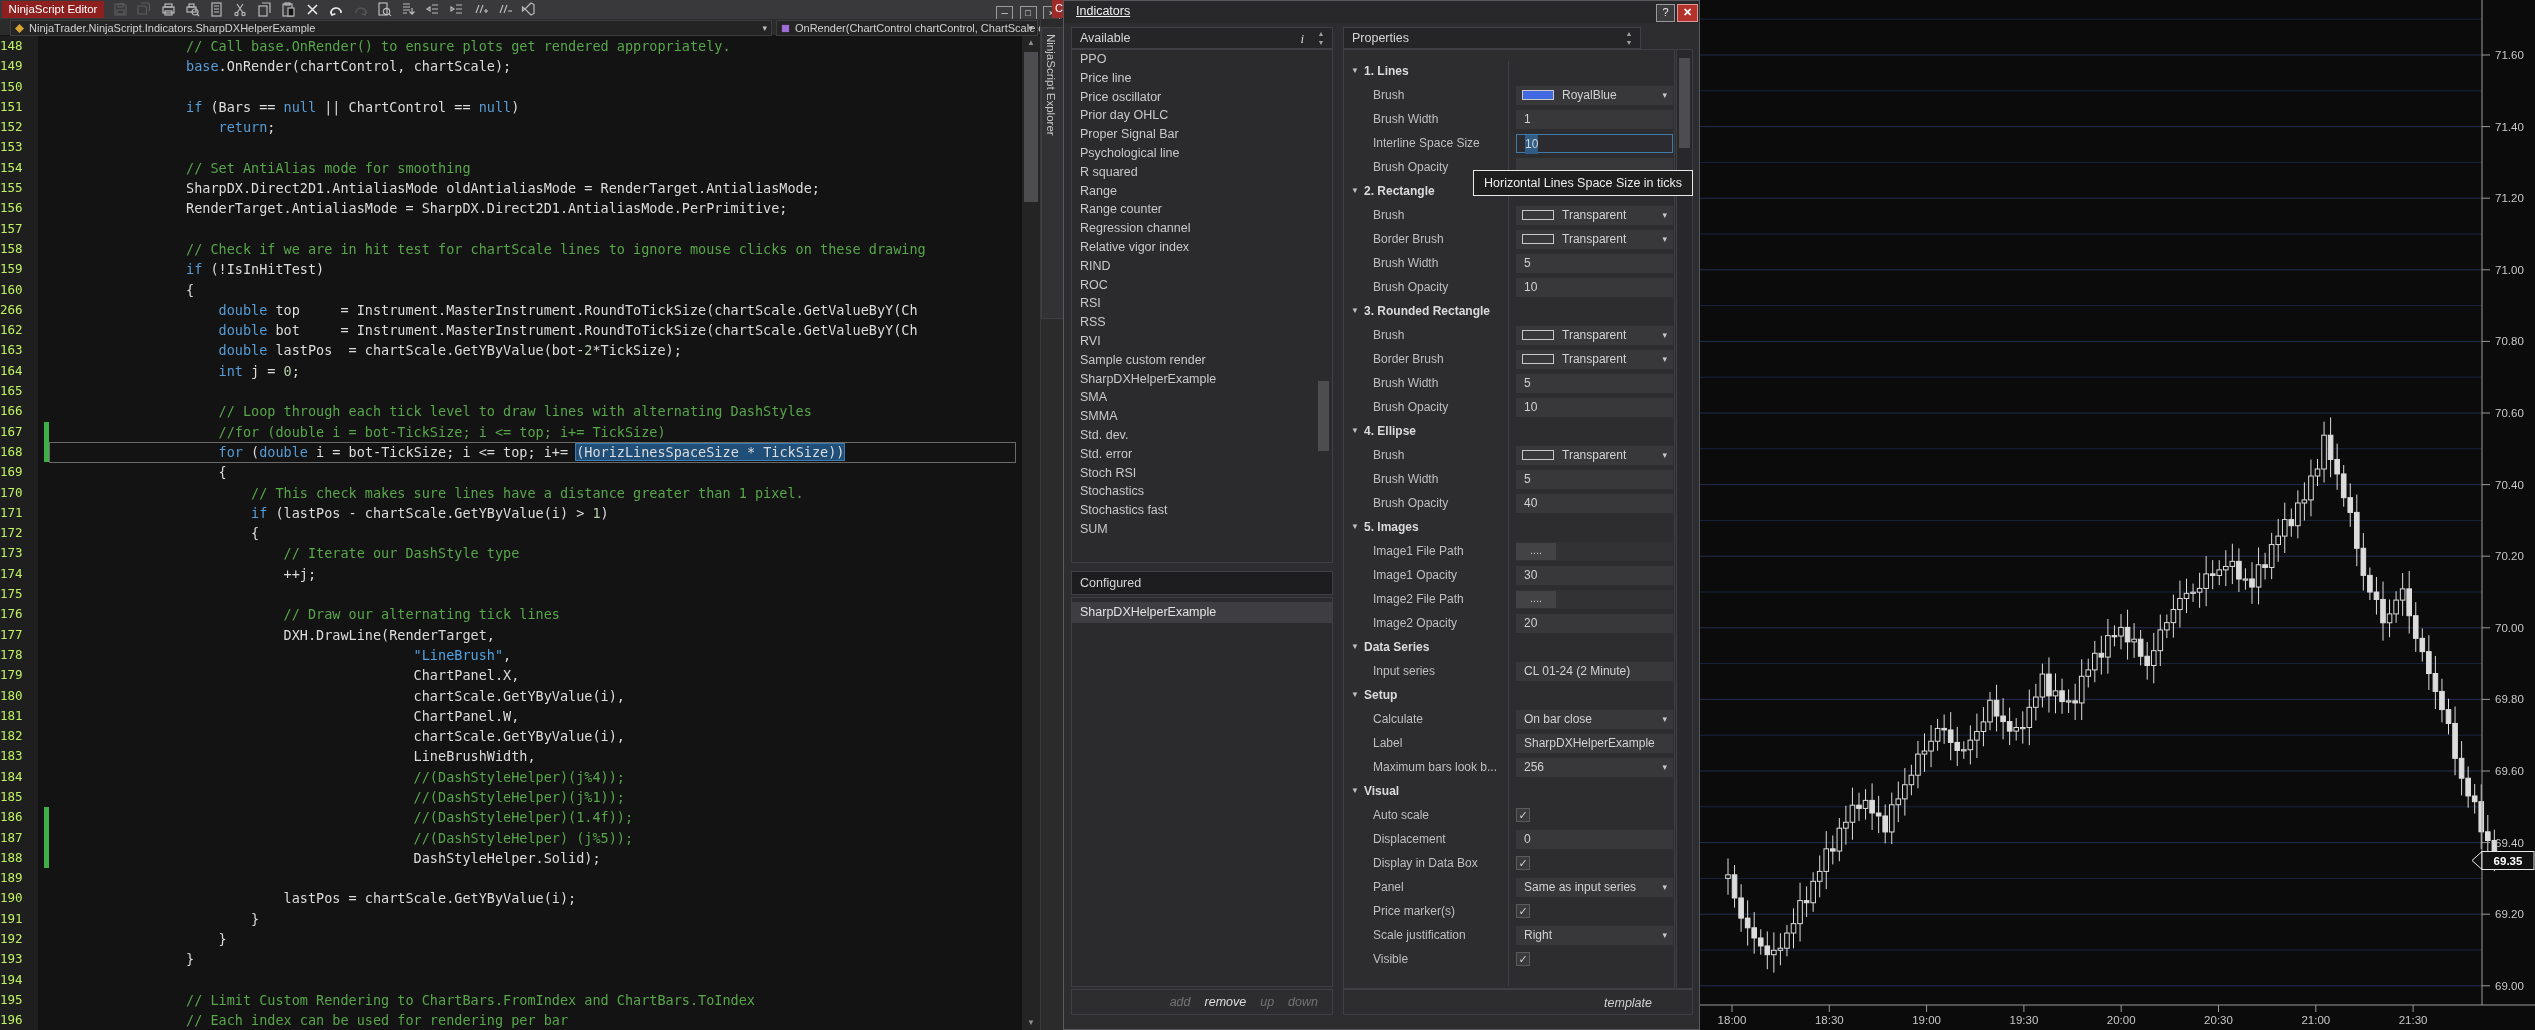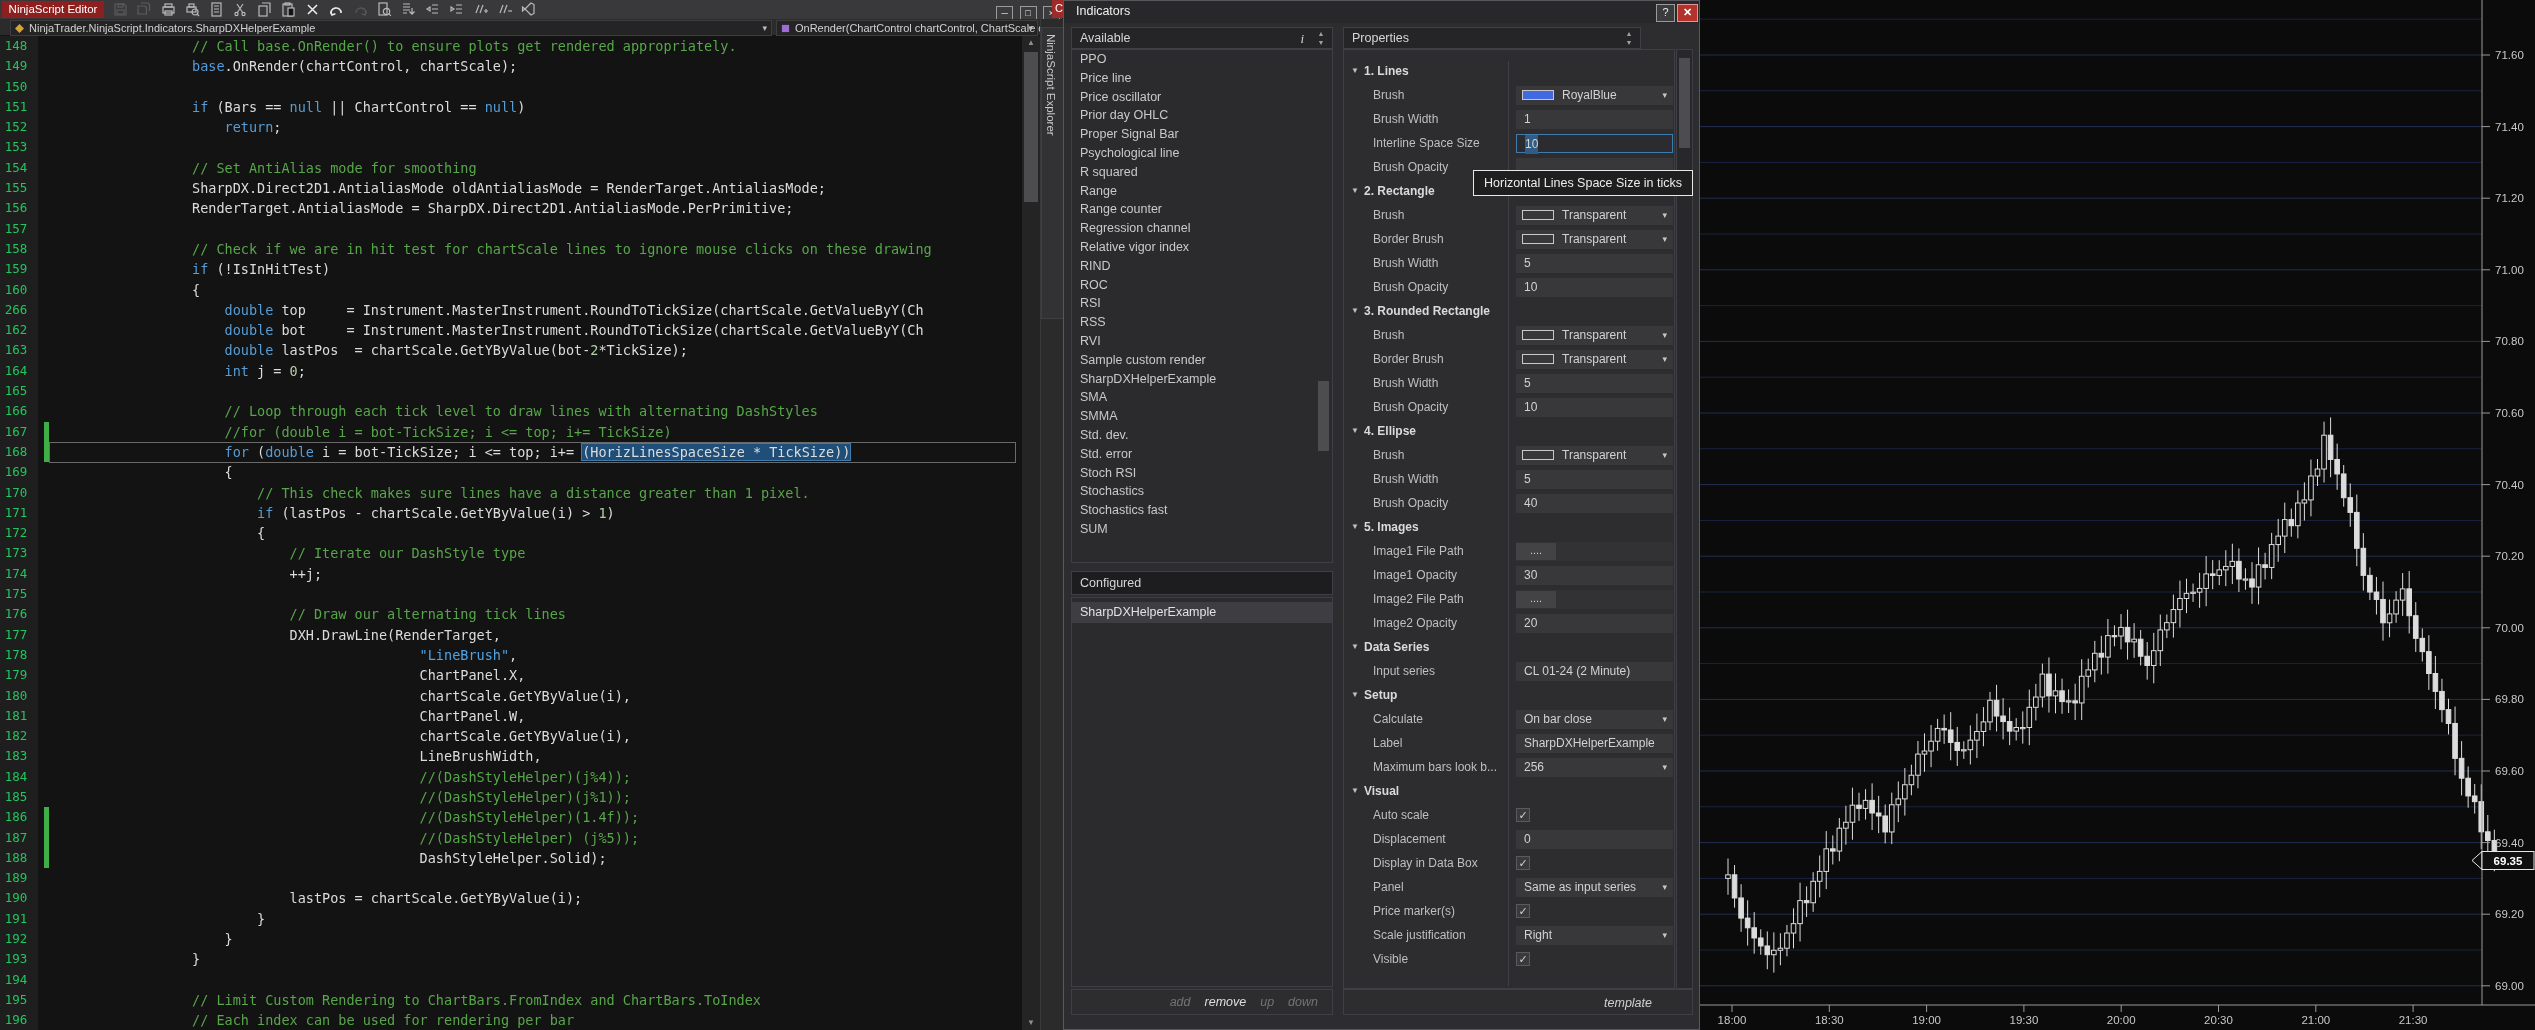--- a/index.html
+++ b/index.html
@@ -23,24 +23,24 @@
   .combo{position:absolute;top:1px;height:14px;background:#242425;border:1px solid #3d3d40;
          font-size:11px;color:#d2d2d2;line-height:14px;}
   .combo .ci{position:absolute;left:4px;top:3px;width:9px;height:9px;}
   .combo .ct{position:absolute;left:18px;top:0;white-space:nowrap;}
   .combo .cv{position:absolute;right:4px;top:0;color:#bdbdbd;font-size:9px;}
   
   #code{left:0;top:36px;width:1022px;height:994px;overflow:hidden;background:#131313;}
   .cl{position:relative;height:20.3px;line-height:20.3px;white-space:pre;
       font-family:"DejaVu Sans Mono",monospace;font-size:13.5px;}
   .cl .gut{position:absolute;left:0;top:0;width:38px;height:20.3px;background:#1e1e1e;
-           color:#22c55e;text-align:center;padding-right:6px;box-sizing:border-box;
+           color:#bef264;text-align:left;padding-right:6px;box-sizing:border-box;
            font-size:12.5px;font-family:"DejaVu Sans Mono",monospace;}
   .cl .gbar{position:absolute;left:44px;top:0;width:5px;height:20.3px;background:#3fae46;}
-  .cl .txt{position:absolute;left:62px;top:0;white-space:pre;color:#dcdcdc;}
+  .cl .txt{position:absolute;left:56px;top:0;white-space:pre;color:#dcdcdc;}
   .cl.cur .box{position:absolute;left:49px;top:0;width:965px;height:19px;border:1px solid #6a6a6a;}
   .tk-c{color:#57a64a;} .tk-k{color:#569cd6;} .tk-n{color:#b5cea8;}
   .tk-s{color:#4fa3e3;} .tk-d{color:#dcdcdc;}
   .tk-sel{background:#1f4e79;outline:1px solid #3f7cab;}
   #code-scroll{left:1022px;top:36px;width:18px;height:994px;background:#242425;}
   .sb-arr{position:absolute;left:0;width:18px;height:14px;color:#8f8f8f;font-size:8px;
           text-align:center;line-height:14px;}
   .sb-thumb{position:absolute;left:2px;width:14px;background:#4d4d50;}
   #explorer-strip{left:1040px;top:19px;width:22px;height:1011px;background:#2b2b2c;border-left:1px solid #3a3a3c;}
   #explorer-tab{position:absolute;left:0;top:8px;width:22px;height:290px;background:#323234;border:1px solid #3f3f42;}
@@ -51,21 +51,21 @@
   #chart-title-sliver{left:1052px;top:0;width:11px;height:18px;background:#9e2a2a;color:#fff;
         font-size:11px;line-height:17px;padding-left:3px;}
 
   
   #chart{left:1700px;top:0;width:835px;height:1030px;background:#0b0b0b;}
 
   
   #dialog{left:1063px;top:0;width:637px;height:1030px;background:#2d2d30;border:1px solid #58585c;
           box-sizing:border-box;}
   #dlg-titlebar{left:0;top:0;width:635px;height:22px;background:#28282b;}
-  #dlg-title{left:12px;top:3px;font-size:12.5px;color:#f0f0f0;}
+  #dlg-title{left:12px;top:3px;font-size:12.5px;color:#f0f0f0;text-decoration:underline;}
   #dlg-help{left:592px;top:3px;width:17px;height:16px;border:1px solid #9a9a9a;background:#3c3c3e;
             color:#e8e8e8;text-align:center;font-size:11px;line-height:15px;}
   #dlg-close{left:613px;top:3px;width:19px;height:16px;border:1px solid #d99;background:#b33229;
              color:#fff;text-align:center;font-size:11px;line-height:15px;font-weight:bold;}
   .panel-hdr{background:#252528;border:1px solid #3f3f46;font-size:12.5px;color:#d6d6d6;
              line-height:20px;box-sizing:border-box;padding-left:8px;}
   #avail-hdr{left:7px;top:26px;width:262px;height:22px;}
   #avail-info{position:absolute;right:28px;top:1px;font-family:"Liberation Serif",serif;
               font-style:italic;font-size:13px;color:#d6d6d6;}
   .hdr-spin{position:absolute;right:4px;top:1px;width:14px;height:19px;color:#9f9f9f;

